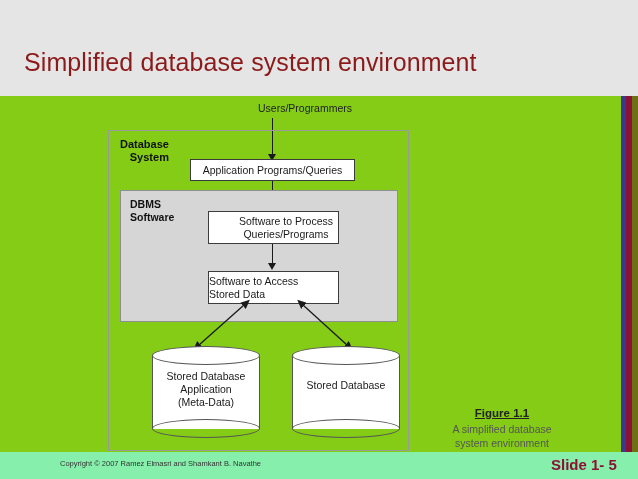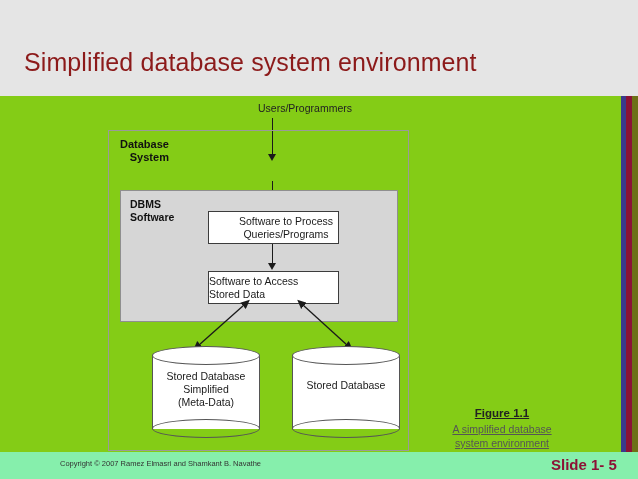--- a/index.html
+++ b/index.html
@@ -257,21 +257,21 @@
     line-height: 14px;
   }
   #figure-caption-title {
     font-weight: bold;
     color: #222;
     font-size: 11.5px;
     display: block;
     margin-bottom: 2px;
     text-decoration: underline;
   }
-  #figure-caption-line1, #figure-caption-line2 { display: block; text-decoration: underline; }
+  #figure-caption-line1, #figure-caption-line2 { display: block; }
 
   
   #slide-footer {
     position: absolute;
     left: 0;
     top: 452px;
     width: 638px;
     height: 27px;
     background: #86efac;
   }
@@ -311,20 +311,23 @@
   <div id="users-programmers-label">Users/Programmers</div>
   <div class="arrow-line" id="arrow-users-vert"></div>
   <div class="arrow-head-down" id="arrow-users-head"></div>
 
   <div id="database-system-box"></div>
   <div id="database-system-label">
     <span>Database</span><br>
     <span>System</span>
   </div>
 
+  <div id="application-programs-box">
+    <span>Application Programs/Queries</span>
+  </div>
   <div class="arrow-line" id="arrow-app-vert"></div>
   <div class="arrow-head-down" id="arrow-app-head"></div>
 
   <div id="dbms-software-box"></div>
   <div id="dbms-software-label">
     <span>DBMS</span><br>
     <span>Software</span>
   </div>
 
   <div id="software-process-box">
@@ -351,21 +354,21 @@
     <line x1="244" y1="209" x2="199" y2="249" stroke="#1a1a1a" stroke-width="1.3" marker-start="url(#arrowhead-start)" marker-end="url(#arrowhead-end)"></line>
     <line x1="303" y1="209" x2="347" y2="249" stroke="#1a1a1a" stroke-width="1.3" marker-start="url(#arrowhead-start)" marker-end="url(#arrowhead-end)"></line>
   </svg>
 
   <div class="cylinder" id="cylinder-meta-data">
     <div class="cyl-body"></div>
     <div class="cyl-bottom"></div>
     <div class="cyl-top"></div>
     <div class="cyl-label">
       <span>Stored Database</span><br>
-      <span>Simplified</span><br>
+      <span>Application</span><br>
       <span>(Meta-Data)</span>
     </div>
   </div>
 
   <div class="cylinder" id="cylinder-stored-database">
     <div class="cyl-body"></div>
     <div class="cyl-bottom"></div>
     <div class="cyl-top"></div>
     <div class="cyl-label" style="top:33px;">
       <span>Stored Database</span>

